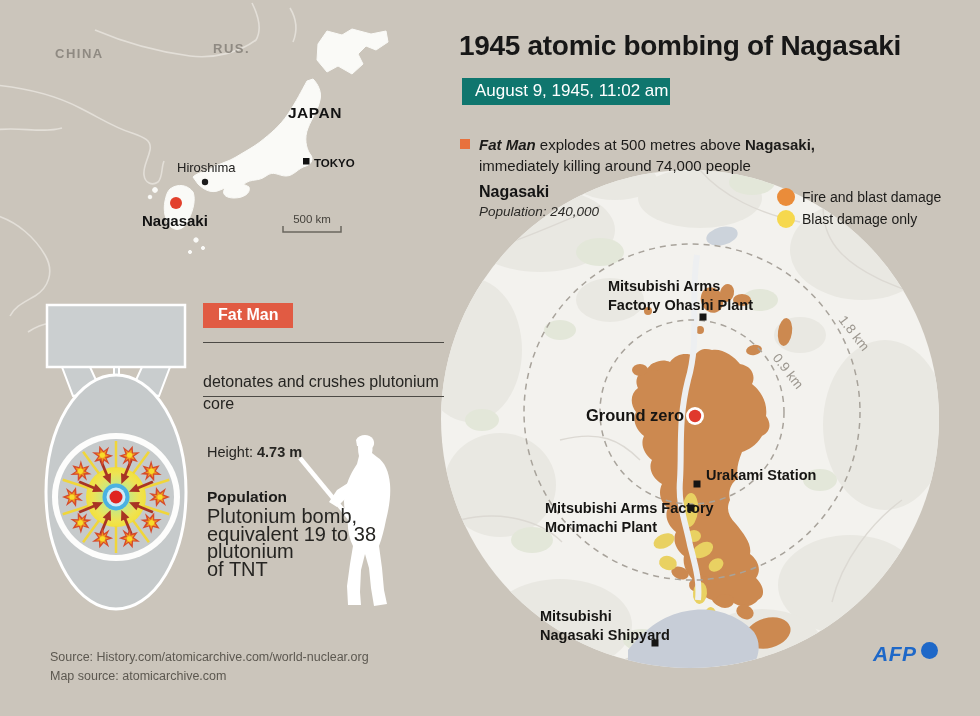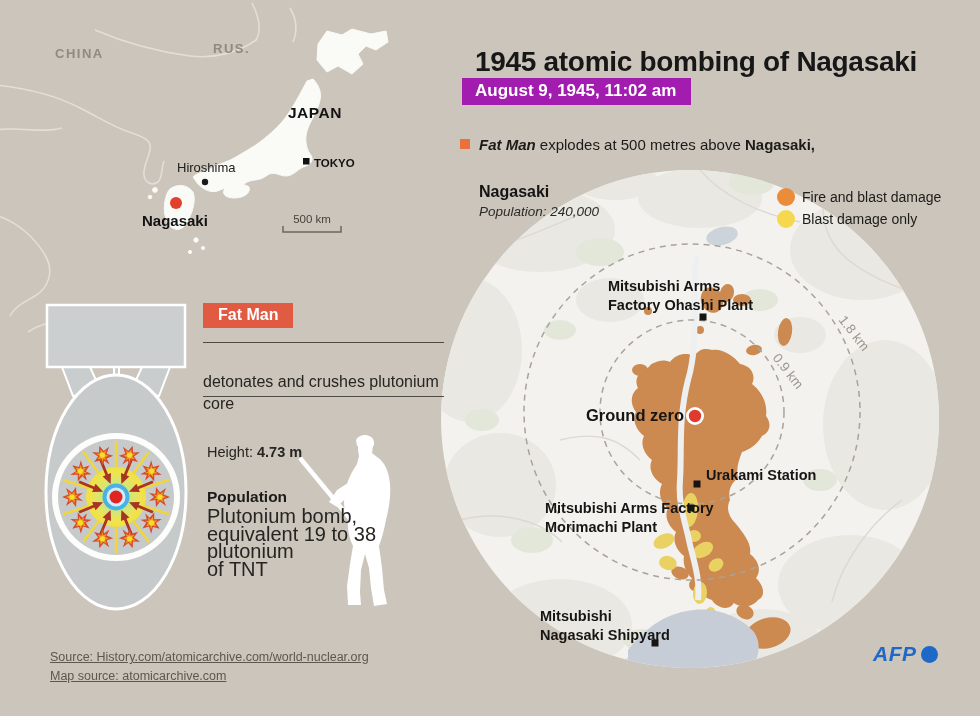--- a/index.html
+++ b/index.html
@@ -1,36 +1,36 @@
 <!DOCTYPE html>
 <html><head>
 <meta charset="utf-8">
 <style>
   html,body{margin:0;padding:0;}
   body{width:980px;height:716px;position:relative;overflow:hidden;
        background:#cbc5bb;font-family:"Liberation Sans",sans-serif;color:#1c1b19;}
   .abs{position:absolute;}
   
   .title{left:459px;top:30px;font-size:28px;font-weight:bold;letter-spacing:-0.3px;color:#171717;}
-  .date-badge{left:462px;top:78px;background:#a21caf;color:#fff;font-size:17px;font-weight:bold;
-              padding:3px 15px 4px 13px;}
+  .date-badge{left:462px;top:78px;background:#0f766e;color:#fff;font-size:17px;font-weight:normal;
+              padding:3px 2px 4px 13px;}
   .intro{left:460px;top:122px;width:440px;font-size:15px;line-height:21px;margin-top:12px;}
   .intro .sq{display:inline-block;width:10px;height:10px;background:#e8713c;margin-right:9px;vertical-align:1px;}
   .b{font-weight:bold;} .bi{font-weight:bold;font-style:italic;}
   
   .fm-badge{left:203px;top:303px;background:#e15b43;color:#fff;font-size:16px;font-weight:bold;
             padding:3px 15px 4px 15px;}
   .rule{left:203px;width:241px;height:0;border-top:1px solid #4c4a45;}
   .fm-desc{left:203px;top:349px;width:250px;font-size:16px;line-height:22px;color:#262522;}
   .fm-height{left:207px;top:444px;font-size:14.5px;color:#262522;}
   .fm-imp-title{left:207px;top:488px;font-size:15.5px;font-weight:bold;}
   .fm-imp-lines{left:207px;top:508px;font-size:20px;line-height:17.5px;color:#262522;}
   
-  .footer{left:50px;top:648px;font-size:12.5px;line-height:19px;color:#5c5850;text-decoration:underline;}
-  .afp{left:873px;top:642px;display:flex;align-items:center;gap:4px;}
+  .footer{left:50px;top:648px;font-size:12.5px;line-height:19px;color:#5c5850;}
+  .afp{left:873px;top:642px;display:flex;align-items:flex-start;gap:4px;}
   .afp .t{color:#1e68c8;font-size:21px;font-weight:bold;font-style:italic;letter-spacing:0.5px;}
   .afp .c{width:17px;height:17px;border-radius:50%;background:#1e68c8;}
   svg text{font-family:"Liberation Sans",sans-serif;}
 </style>
 </head>
 <body>
 
 <svg class="abs" style="left:0;top:0" width="440" height="360" viewBox="0 0 440 360">
 
   <g fill="none" stroke="#e3dfd8" stroke-width="1.6">
@@ -295,24 +295,25 @@
     <line x1="15" y1="30" x2="67" y2="93" stroke="#ffffff" stroke-width="4.5"></line>
     <path d="M 78,10 C 85,11 89,17 87,25 L 92,29 C 100,34 104,44 105,56 C 106,68 104,80 101,92
              C 99,102 97,110 94,118 L 97,140 L 99,162 L 102,176 L 89,178 L 86,160 L 84,140 L 80,126
              L 76,142 L 75,164 L 76,177 L 63,177 L 62,158 L 65,136 L 68,118
              C 64,110 62,100 63,90 C 59,84 58,74 60,64 C 62,52 68,42 72,36 L 74,28 C 72,20 73,12 78,10 Z"></path>
     <path d="M 74,48 L 52,62 L 44,74 L 52,79 L 63,68 L 76,62 Z"></path>
     <path d="M 71,12 C 74,6 84,5 88,11 C 90,15 89,18 87,20 L 72,18 Z"></path>
   </g>
 </svg>
 
-<h1 class="abs title" style="margin:16px">1945 atomic bombing of Nagasaki</h1>
+<h1 class="abs title" style="margin:0">1945 atomic bombing of Nagasaki</h1>
 <div class="abs date-badge">August 9, 1945, 11:02 am</div>
 <div class="abs intro">
   <span class="sq"></span><span class="bi">Fat Man</span><span> explodes at 500 metres above </span><span class="b">Nagasaki,</span><br>
+  <span style="margin-left:19px">immediately killing around 74,000 people</span>
 </div>
 
 <div class="abs fm-badge">Fat Man</div>
 <div class="abs rule" style="top:342px"></div>
 <div class="abs fm-desc">
   <br>
   <span>detonates and crushes plutonium core</span>
 </div>
 <div class="abs rule" style="top:396px"></div>
 <div class="abs fm-height">

